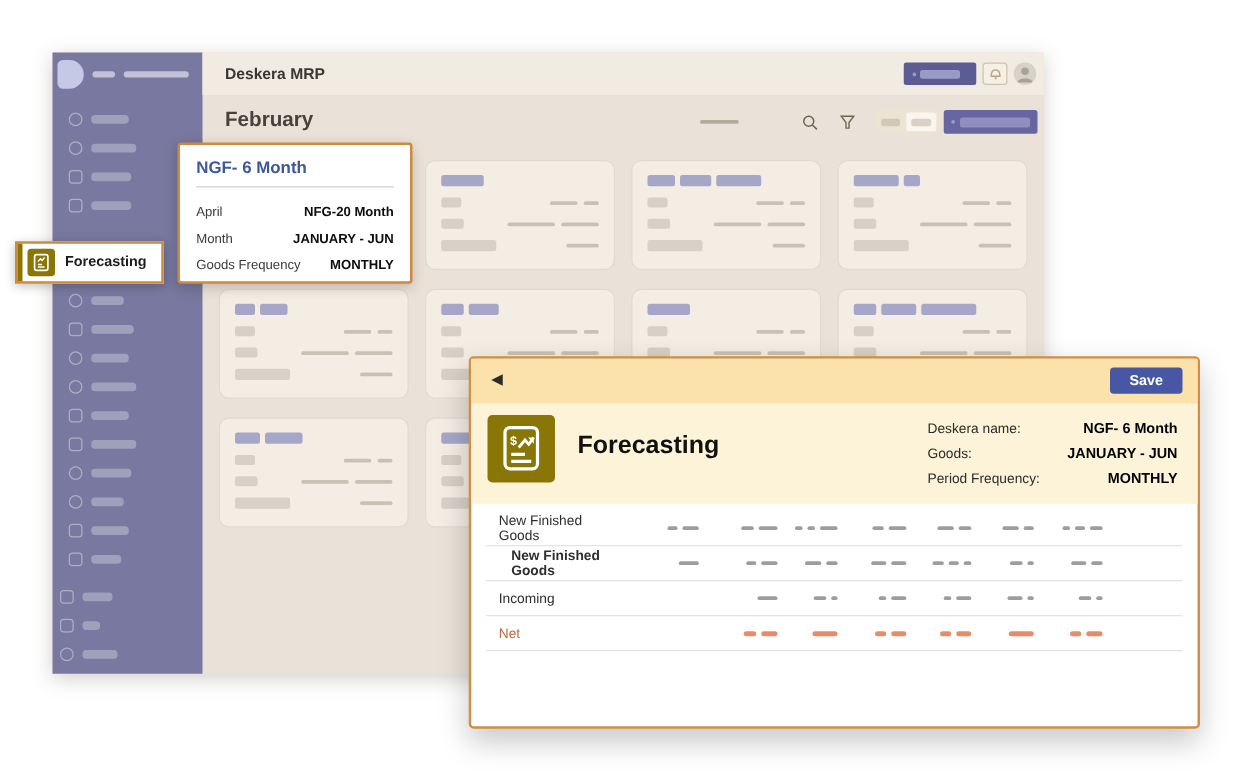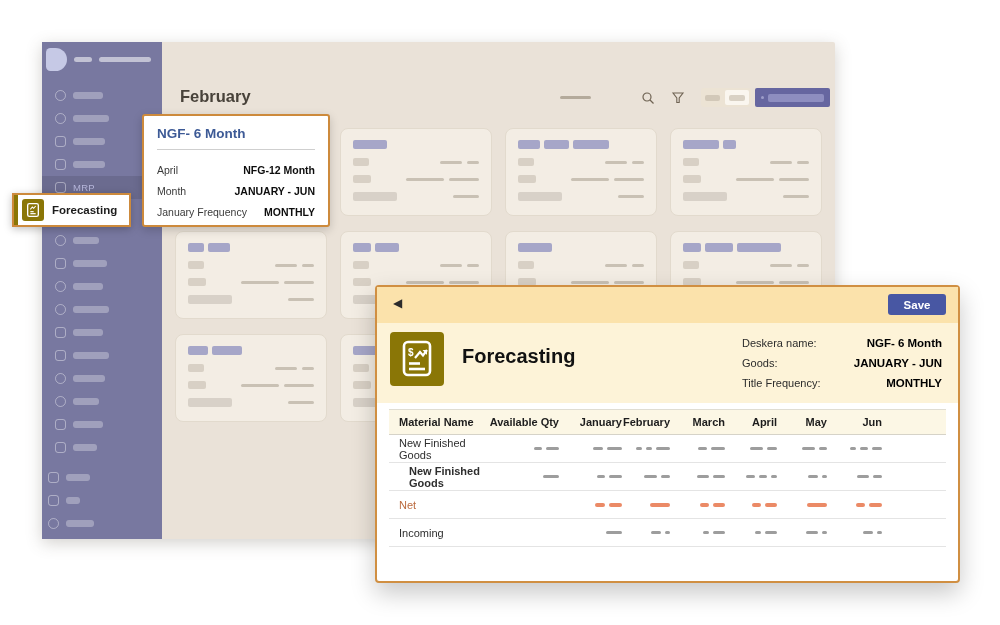--- a/index.html
+++ b/index.html
@@ -130,24 +130,20 @@
             <span class="nav-bar" style="width: 36px;"></span>
           </div>
           <div class="nav-item">
             <span class="nav-icon s"></span>
             <span class="nav-bar" style="width: 32px;"></span>
           </div>
           <div class="nav-item">
             <span class="nav-icon s"></span>
             <span class="nav-bar" style="width: 32px;"></span>
           </div>
-          <div class="nav-item active">
-            <span class="nav-icon s"></span>
-            <span class="nav-label">MRP</span>
-          </div>
         </div>
       <div class="nav nav-mid">
           <div class="nav-item">
             <span class="nav-icon c"></span>
             <span class="nav-bar" style="width: 26px;"></span>
           </div>
           <div class="nav-item">
             <span class="nav-icon s"></span>
             <span class="nav-bar" style="width: 34px;"></span>
           </div>
@@ -193,20 +189,41 @@
             <span class="nav-icon s"></span>
             <span class="nav-bar" style="width: 14px;"></span>
           </div>
           <div class="nav-item">
             <span class="nav-icon c"></span>
             <span class="nav-bar" style="width: 28px;"></span>
           </div>
         </div>
     </aside>
 
+    <header class="topbar">
+      <div class="topbar-title">Deskera MRP</div>
+      <div class="hdr-right">
+        <div class="btn-ph">
+          <span class="dot"></span>
+          <span class="bar"></span>
+        </div>
+        <div class="icon-btn">
+          <svg width="11" height="12" viewBox="0 0 11 12">
+            <path d="M2 8 C2 4.5 3 3 5.5 3 C8 3 9 4.5 9 8 Z" fill="none" stroke="#b3a58c" stroke-width="1.1"></path>
+            <circle cx="5.5" cy="9.6" r="0.9" fill="#b3a58c"></circle>
+          </svg>
+        </div>
+        <div class="avatar">
+          <svg width="18" height="18" viewBox="0 0 18 18">
+            <circle cx="9" cy="7" r="3" fill="#aba296"></circle>
+            <path d="M3 16 C3 11.8 15 11.8 15 16 Z" fill="#aba296"></path>
+          </svg>
+        </div>
+      </div>
+    </header>
 
     <div class="page-title">February</div>
     <div class="tool-right">
       <span class="search-line"></span>
       <svg class="tool-ico" viewBox="0 0 14 14">
         <circle cx="6" cy="6" r="4" fill="none" stroke="#6f6353" stroke-width="1.2"></circle>
         <line x1="9" y1="9" x2="12.5" y2="12.5" stroke="#6f6353" stroke-width="1.2"></line>
       </svg>
       <svg class="tool-ico" viewBox="0 0 14 14">
         <path d="M2 2 L12 2 L8.2 7 L8.2 11.5 L5.8 11.5 L5.8 7 Z" fill="none" stroke="#6f6353" stroke-width="1.1"></path>
@@ -538,28 +555,28 @@
         </div>
       </div>
   </div>
 
   <div class="popup">
     <div class="popup-title">NGF- 6 Month</div>
     <div class="popup-div"></div>
     <div id="popup-fields">
         <div class="popup-row">
           <span class="lab">April</span>
-          <span class="val">NFG-12 Month</span>
+          <span class="val">NFG-20 Month</span>
         </div>
         <div class="popup-row">
           <span class="lab">Month</span>
           <span class="val">JANUARY - JUN</span>
         </div>
         <div class="popup-row">
-          <span class="lab">January Frequency</span>
+          <span class="lab">Goods Frequency</span>
           <span class="val">MONTHLY</span>
         </div>
       </div>
   </div>
 
   <div class="callout">
     <span class="callout-strip"></span>
     <span class="callout-ico">
       <svg width="16" height="16" viewBox="0 0 24 24">
         <rect x="4" y="2.5" width="16" height="19" rx="2.5" fill="none" stroke="#fff" stroke-width="2"></rect>
@@ -591,37 +608,26 @@
       <div class="meta" id="panel-meta">
           <div class="meta-row">
             <span class="lab">Deskera name:</span>
             <span class="val">NGF- 6 Month</span>
           </div>
           <div class="meta-row">
             <span class="lab">Goods:</span>
             <span class="val">JANUARY - JUN</span>
           </div>
           <div class="meta-row">
-            <span class="lab">Title Frequency:</span>
+            <span class="lab">Period Frequency:</span>
             <span class="val">MONTHLY</span>
           </div>
         </div>
     </div>
     <div class="tbl">
-      <div class="trow thead" id="tbl-head">
-          <div>Material Name</div>
-          <div>Available Qty</div>
-          <div>January</div>
-          <div>February</div>
-          <div>March</div>
-          <div>April</div>
-          <div>May</div>
-          <div>Jun</div>
-          <div></div>
-        </div>
       <div id="tbl-body">
           <div class="trow tr ">
             <div>New Finished Goods</div>
             <div>
               <span class="tdash" style="width: 8px;"></span>
               <span class="tdash" style="width: 13px;"></span>
             </div>
             <div>
               <span class="tdash" style="width: 10px;"></span>
               <span class="tdash" style="width: 15px;"></span>
@@ -675,20 +681,48 @@
             <div>
               <span class="tdash" style="width: 10px;"></span>
               <span class="tdash" style="width: 5px;"></span>
             </div>
             <div>
               <span class="tdash" style="width: 12px;"></span>
               <span class="tdash" style="width: 9px;"></span>
             </div>
             <div></div>
           </div>
+          <div class="trow tr ">
+            <div>Incoming</div>
+            <div></div>
+            <div>
+              <span class="tdash" style="width: 16px;"></span>
+            </div>
+            <div>
+              <span class="tdash" style="width: 10px;"></span>
+              <span class="tdash" style="width: 5px;"></span>
+            </div>
+            <div>
+              <span class="tdash" style="width: 6px;"></span>
+              <span class="tdash" style="width: 12px;"></span>
+            </div>
+            <div>
+              <span class="tdash" style="width: 6px;"></span>
+              <span class="tdash" style="width: 12px;"></span>
+            </div>
+            <div>
+              <span class="tdash" style="width: 12px;"></span>
+              <span class="tdash" style="width: 5px;"></span>
+            </div>
+            <div>
+              <span class="tdash" style="width: 10px;"></span>
+              <span class="tdash" style="width: 5px;"></span>
+            </div>
+            <div></div>
+          </div>
           <div class="trow tr net">
             <div>Net</div>
             <div></div>
             <div>
               <span class="tdash" style="width: 10px;"></span>
               <span class="tdash" style="width: 13px;"></span>
             </div>
             <div>
               <span class="tdash" style="width: 20px;"></span>
             </div>
@@ -702,45 +736,17 @@
             </div>
             <div>
               <span class="tdash" style="width: 20px;"></span>
             </div>
             <div>
               <span class="tdash" style="width: 9px;"></span>
               <span class="tdash" style="width: 13px;"></span>
             </div>
             <div></div>
           </div>
-          <div class="trow tr ">
-            <div>Incoming</div>
-            <div></div>
-            <div>
-              <span class="tdash" style="width: 16px;"></span>
-            </div>
-            <div>
-              <span class="tdash" style="width: 10px;"></span>
-              <span class="tdash" style="width: 5px;"></span>
-            </div>
-            <div>
-              <span class="tdash" style="width: 6px;"></span>
-              <span class="tdash" style="width: 12px;"></span>
-            </div>
-            <div>
-              <span class="tdash" style="width: 6px;"></span>
-              <span class="tdash" style="width: 12px;"></span>
-            </div>
-            <div>
-              <span class="tdash" style="width: 12px;"></span>
-              <span class="tdash" style="width: 5px;"></span>
-            </div>
-            <div>
-              <span class="tdash" style="width: 10px;"></span>
-              <span class="tdash" style="width: 5px;"></span>
-            </div>
-            <div></div>
-          </div>
         </div>
     </div>
   </div>
 
 </div>
 
 </body></html>

